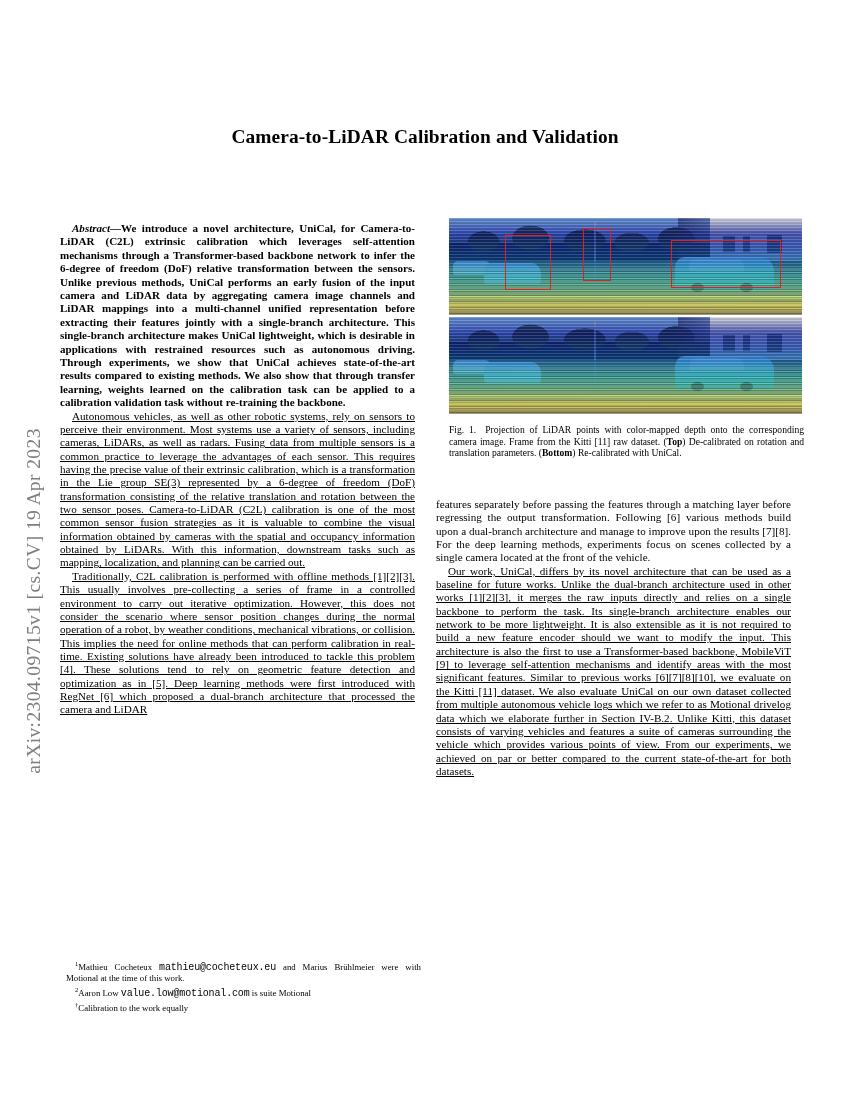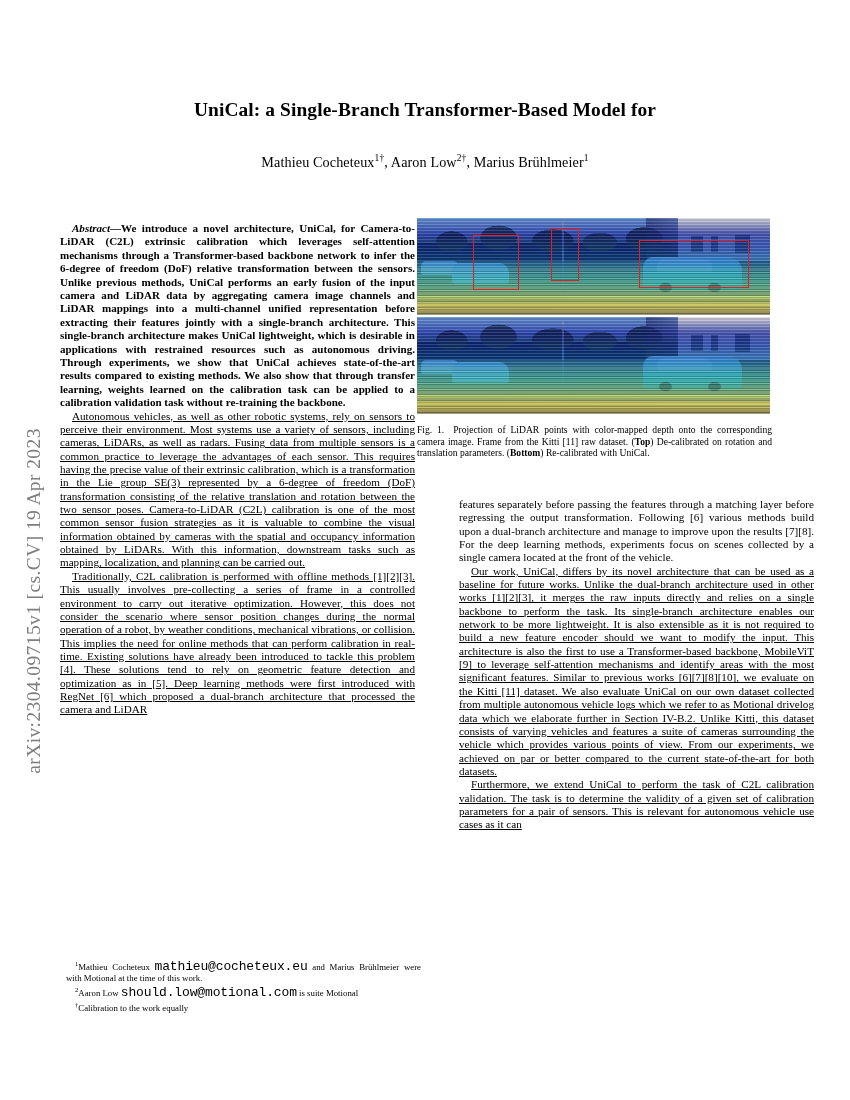--- a/index.html
+++ b/index.html
@@ -54,21 +54,21 @@
   .col{
     position:absolute;
     width:355px;
     font-size:11.15px;
     line-height:13.35px;
     text-align:justify;
     text-justify:inter-word;
     hyphens:none;
   }
   .col-left{left:60px; top:222px;}
-  .col-right{left:459px; top:222px;}
+  .col-right{left:436px; top:222px;}
 
   p{margin:0;}
   p.ind{text-indent:12px;text-decoration:underline;}
 
   .abstract{
     font-weight:bold;
     font-size:11.05px;
     line-height:13.4px;
     text-align:justify;
     text-indent:12px;
@@ -79,21 +79,21 @@
     text-align:center;
     font-size:11.6px;
     margin:17px 0 7px 0;
     font-variant:small-caps;
     letter-spacing:.45px;
   }
 
   
   .figure{
     position:absolute;
-    left:417px; top:218px;
+    left:449px; top:218px;
     width:355px;
   }
   .fig-panel{
     width:353px;
     height:97px;
     position:relative;
     overflow:hidden;
     background:#0a1430;
   }
   .fig-panel + .fig-panel{margin-top:2px;}
@@ -225,36 +225,34 @@
   
   .footnotes{
     position:absolute;
     left:66px; top:958px; width:355px;
     font-size:8.8px;
     line-height:11px;
     text-align:justify;
   }
   .footnotes p{text-indent:9px;margin:0;}
   .footnotes sup{font-size:6.6px;vertical-align:super;}
-  .mono{font-family:"Liberation Mono", monospace;font-size:13px;letter-spacing:-.15px;}
+  .mono{font-family:"Liberation Mono", monospace;font-size:10px;letter-spacing:-.15px;}
 </style>
 </head>
 <body>
 
 <div class="page">
 
   <div class="arxiv-stamp">arXiv:2304.09715v1  [cs.CV]  19 Apr 2023</div>
 
   <div class="title-block">
     <h1 class="paper-title">
-      <span>UniCal: a Single-Branch Transformer-Based Model for</span><br>
+      <br>
+      <span>Camera-to-LiDAR Calibration and Validation</span>
     </h1>
-    <div class="authors">
-      <span>Mathieu Cocheteux</span><sup>1†</sup><span>, </span><span>Aaron Low</span><sup>2†</sup><span>, </span><span>Marius Brühlmeier</span><sup>1</sup>
-    </div>
   </div>
 
   <div class="col col-left">
     <p class="abstract"><span class="lead">Abstract—</span><span>We introduce a novel architecture, UniCal, for Camera-to-LiDAR (C2L) extrinsic calibration which leverages self-attention mechanisms through a Transformer-based backbone network to infer the 6-degree of freedom (DoF) relative transformation between the sensors. Unlike previous methods, UniCal performs an early fusion of the input camera and LiDAR data by aggregating camera image channels and LiDAR mappings into a multi-channel unified representation before extracting their features jointly with a single-branch architecture. This single-branch architecture makes UniCal lightweight, which is desirable in applications with restrained resources such as autonomous driving. Through experiments, we show that UniCal achieves state-of-the-art results compared to existing methods. We also show that through transfer learning, weights learned on the calibration task can be applied to a calibration validation task without re-training the backbone.</span></p>
 
 
     <p class="ind">Autonomous vehicles, as well as other robotic systems, rely on sensors to perceive their environment. Most systems use a variety of sensors, including cameras, LiDARs, as well as radars. Fusing data from multiple sensors is a common practice to leverage the advantages of each sensor. This requires having the precise value of their extrinsic calibration, which is a transformation in the Lie group SE(3) represented by a 6-degree of freedom (DoF) transformation consisting of the relative translation and rotation between the two sensor poses. Camera-to-LiDAR (C2L) calibration is one of the most common sensor fusion strategies as it is valuable to combine the visual information obtained by cameras with the spatial and occupancy information obtained by LiDARs. With this information, downstream tasks such as mapping, localization, and planning can be carried out.</p>
     <p class="ind">Traditionally, C2L calibration is performed with offline methods [1][2][3]. This usually involves pre-collecting a series of frame in a controlled environment to carry out iterative optimization. However, this does not consider the scenario where sensor position changes during the normal operation of a robot, by weather conditions, mechanical vibrations, or collision. This implies the need for online methods that can perform calibration in real-time. Existing solutions have already been introduced to tackle this problem [4]. These solutions tend to rely on geometric feature detection and optimization as in [5]. Deep learning methods were first introduced with RegNet [6] which proposed a dual-branch architecture that processed the camera and LiDAR</p>
   </div>
 
@@ -321,22 +319,21 @@
     </div>
 
     <div class="fig-caption">
       <span class="fignum">Fig. 1.</span><span>Projection of LiDAR points with color-mapped depth onto the corresponding camera image. Frame from the Kitti [11] raw dataset. (</span><b>Top</b><span>) De-calibrated on rotation and translation parameters. (</span><b>Bottom</b><span>) Re-calibrated with UniCal.</span>
     </div>
   </div>
 
   <div class="col col-right" style="top:498px;">
     <p>features separately before passing the features through a matching layer before regressing the output transformation. Following [6] various methods build upon a dual-branch architecture and manage to improve upon the results [7][8]. For the deep learning methods, experiments focus on scenes collected by a single camera located at the front of the vehicle.</p>
     <p class="ind">Our work, UniCal, differs by its novel architecture that can be used as a baseline for future works. Unlike the dual-branch architecture used in other works [1][2][3], it merges the raw inputs directly and relies on a single backbone to perform the task. Its single-branch architecture enables our network to be more lightweight. It is also extensible as it is not required to build a new feature encoder should we want to modify the input. This architecture is also the first to use a Transformer-based backbone, MobileViT [9] to leverage self-attention mechanisms and identify areas with the most significant features. Similar to previous works [6][7][8][10], we evaluate on the Kitti [11] dataset. We also evaluate UniCal on our own dataset collected from multiple autonomous vehicle logs which we refer to as Motional drivelog data which we elaborate further in Section IV-B.2. Unlike Kitti, this dataset consists of varying vehicles and features a suite of cameras surrounding the vehicle which provides various points of view. From our experiments, we achieved on par or better compared to the current state-of-the-art for both datasets.</p>
-    <p class="ind">Furthermore, we extend UniCal to perform the task of C2L calibration validation. The task is to determine the validity of a given set of calibration parameters for a pair of sensors. This is relevant for autonomous vehicle use cases as it can</p>
   </div>
 
   <div class="footnotes">
     <p><sup>1</sup><span>Mathieu Cocheteux </span><span class="mono">mathieu@cocheteux.eu</span><span> and Marius Brühlmeier were with Motional at the time of this work.</span></p>
-    <p><sup>2</sup><span>Aaron Low </span><span class="mono">should.low@motional.com</span><span> is suite Motional</span></p>
+    <p><sup>2</sup><span>Aaron Low </span><span class="mono">value.low@motional.com</span><span> is suite Motional</span></p>
     <p><sup>†</sup><span>Calibration to the work equally</span></p>
   </div>
 
 </div>
 
 </body></html>

